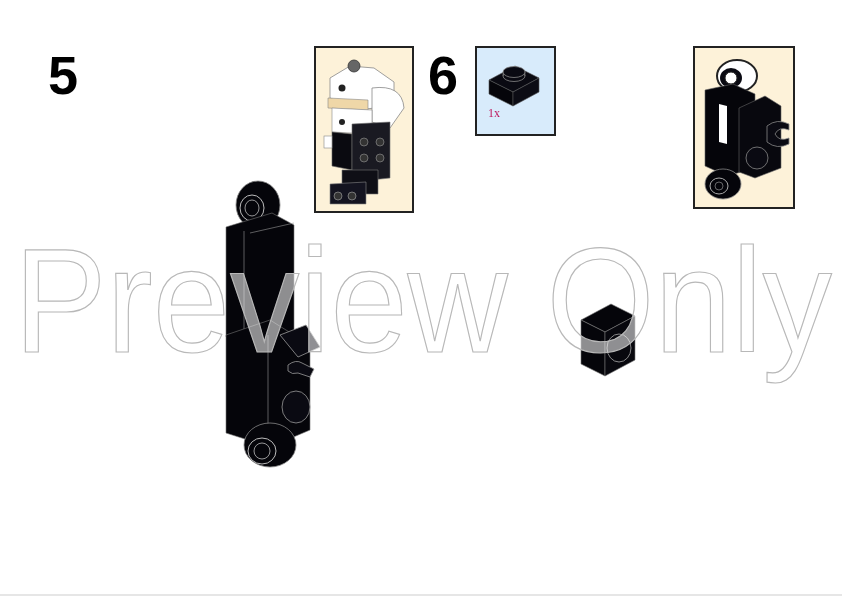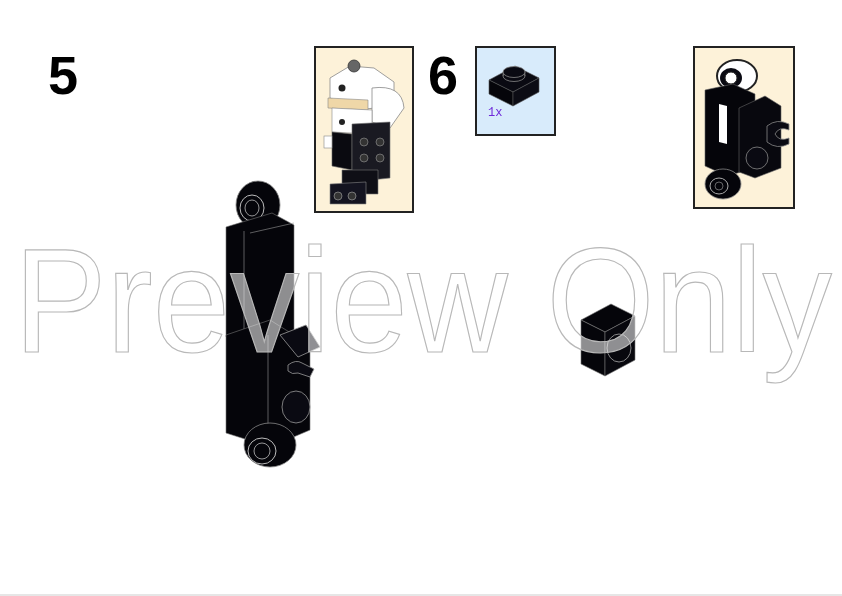--- a/index.html
+++ b/index.html
@@ -1,21 +1,21 @@
 <!DOCTYPE html>
 <html><head>
 <meta charset="utf-8">
 <style>
   html, body { margin:0; padding:0; background:#ffffff; }
   body { width:842px; height:596px; position:relative; overflow:hidden; font-family:"Liberation Sans", sans-serif; }
   .step-num { position:absolute; font-weight:bold; font-size:54px; color:#000; line-height:1; font-family:"Liberation Sans", sans-serif; }
   .callout { position:absolute; box-sizing:border-box; border:2px solid #222; }
   .callout.sub { background:#fdf2d9; }
   .callout.parts { background:#d8ebfb; }
-  .qty { position:absolute; font-size:12px; color:#6d28d9; font-family:Liberation Mono, monospace; }
+  .qty { position:absolute; font-size:12px; color:#be185d; font-family:Liberation Serif, serif; }
   .bottom-line { position:absolute; left:0; right:0; top:594px; height:2px; background:#e6e6e6; }
   svg { position:absolute; overflow:visible; }
   .watermark { position:absolute; left:0; top:0; width:842px; height:596px; pointer-events:none; }
 </style>
 </head>
 <body>
 
 <div class="step-num" style="left:48px; top:48px;">5</div>
 
 <div class="callout sub" style="left:314px; top:46px; width:100px; height:167px;">

